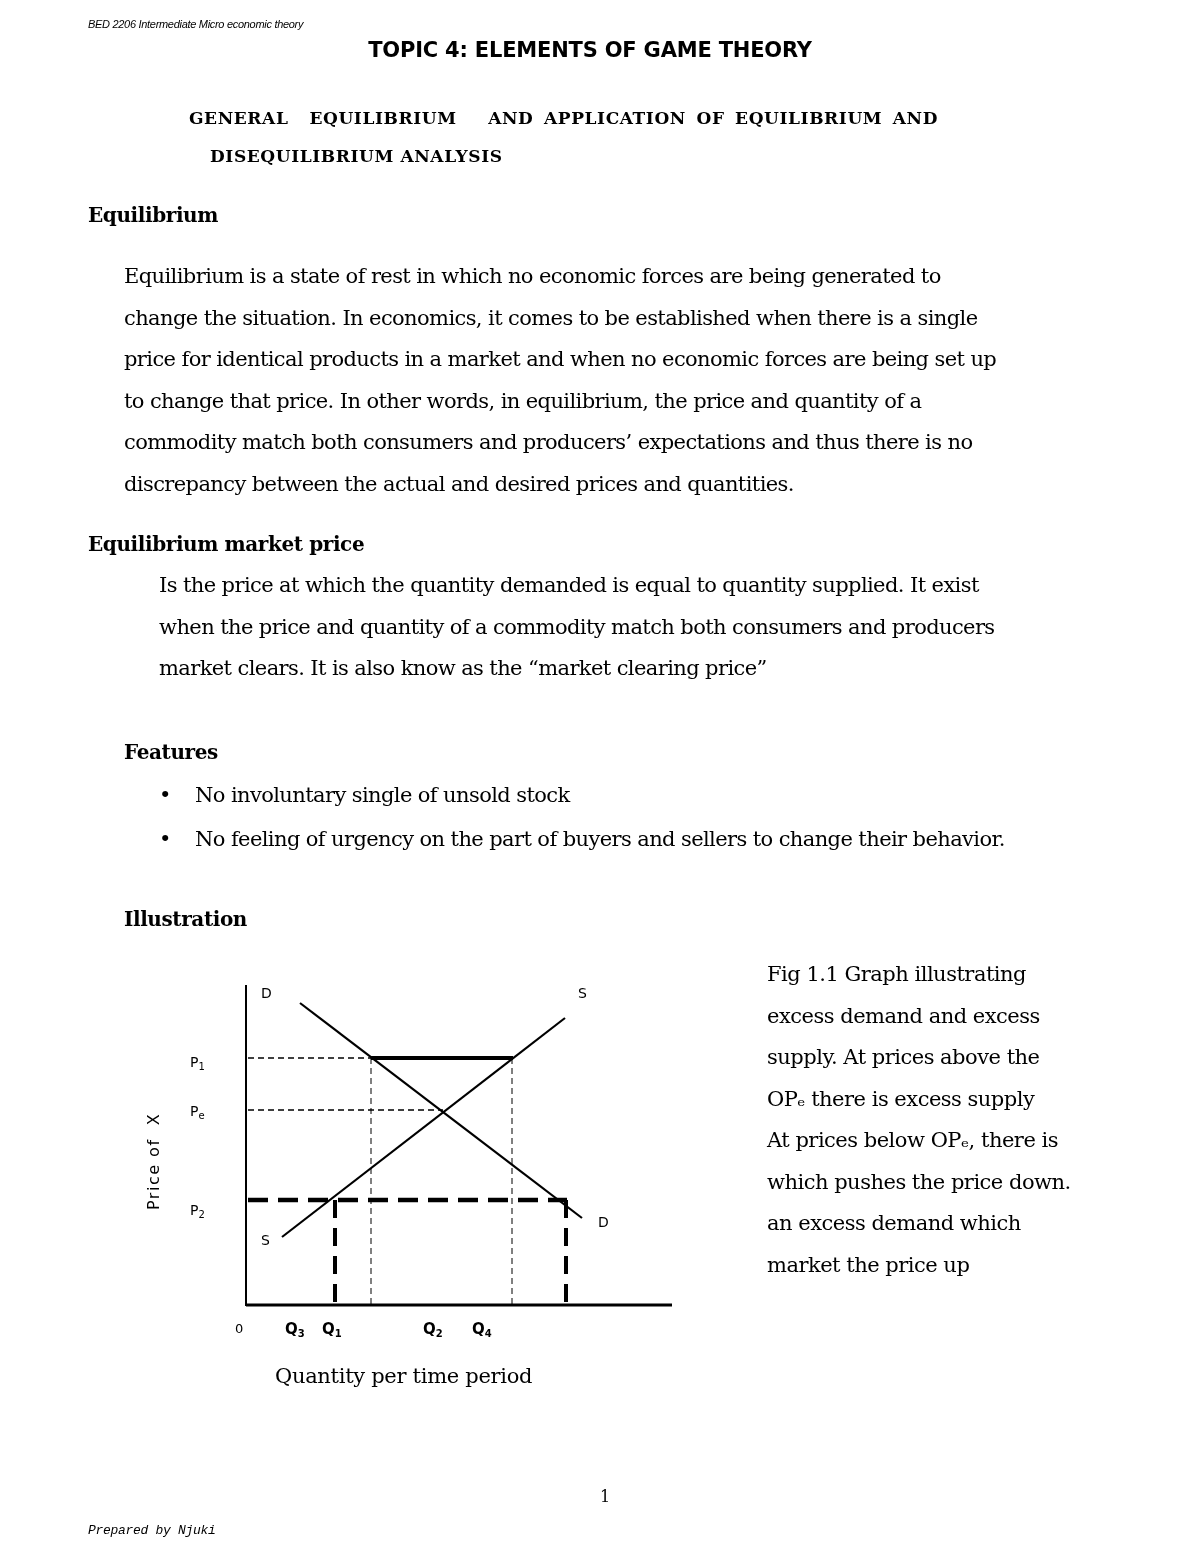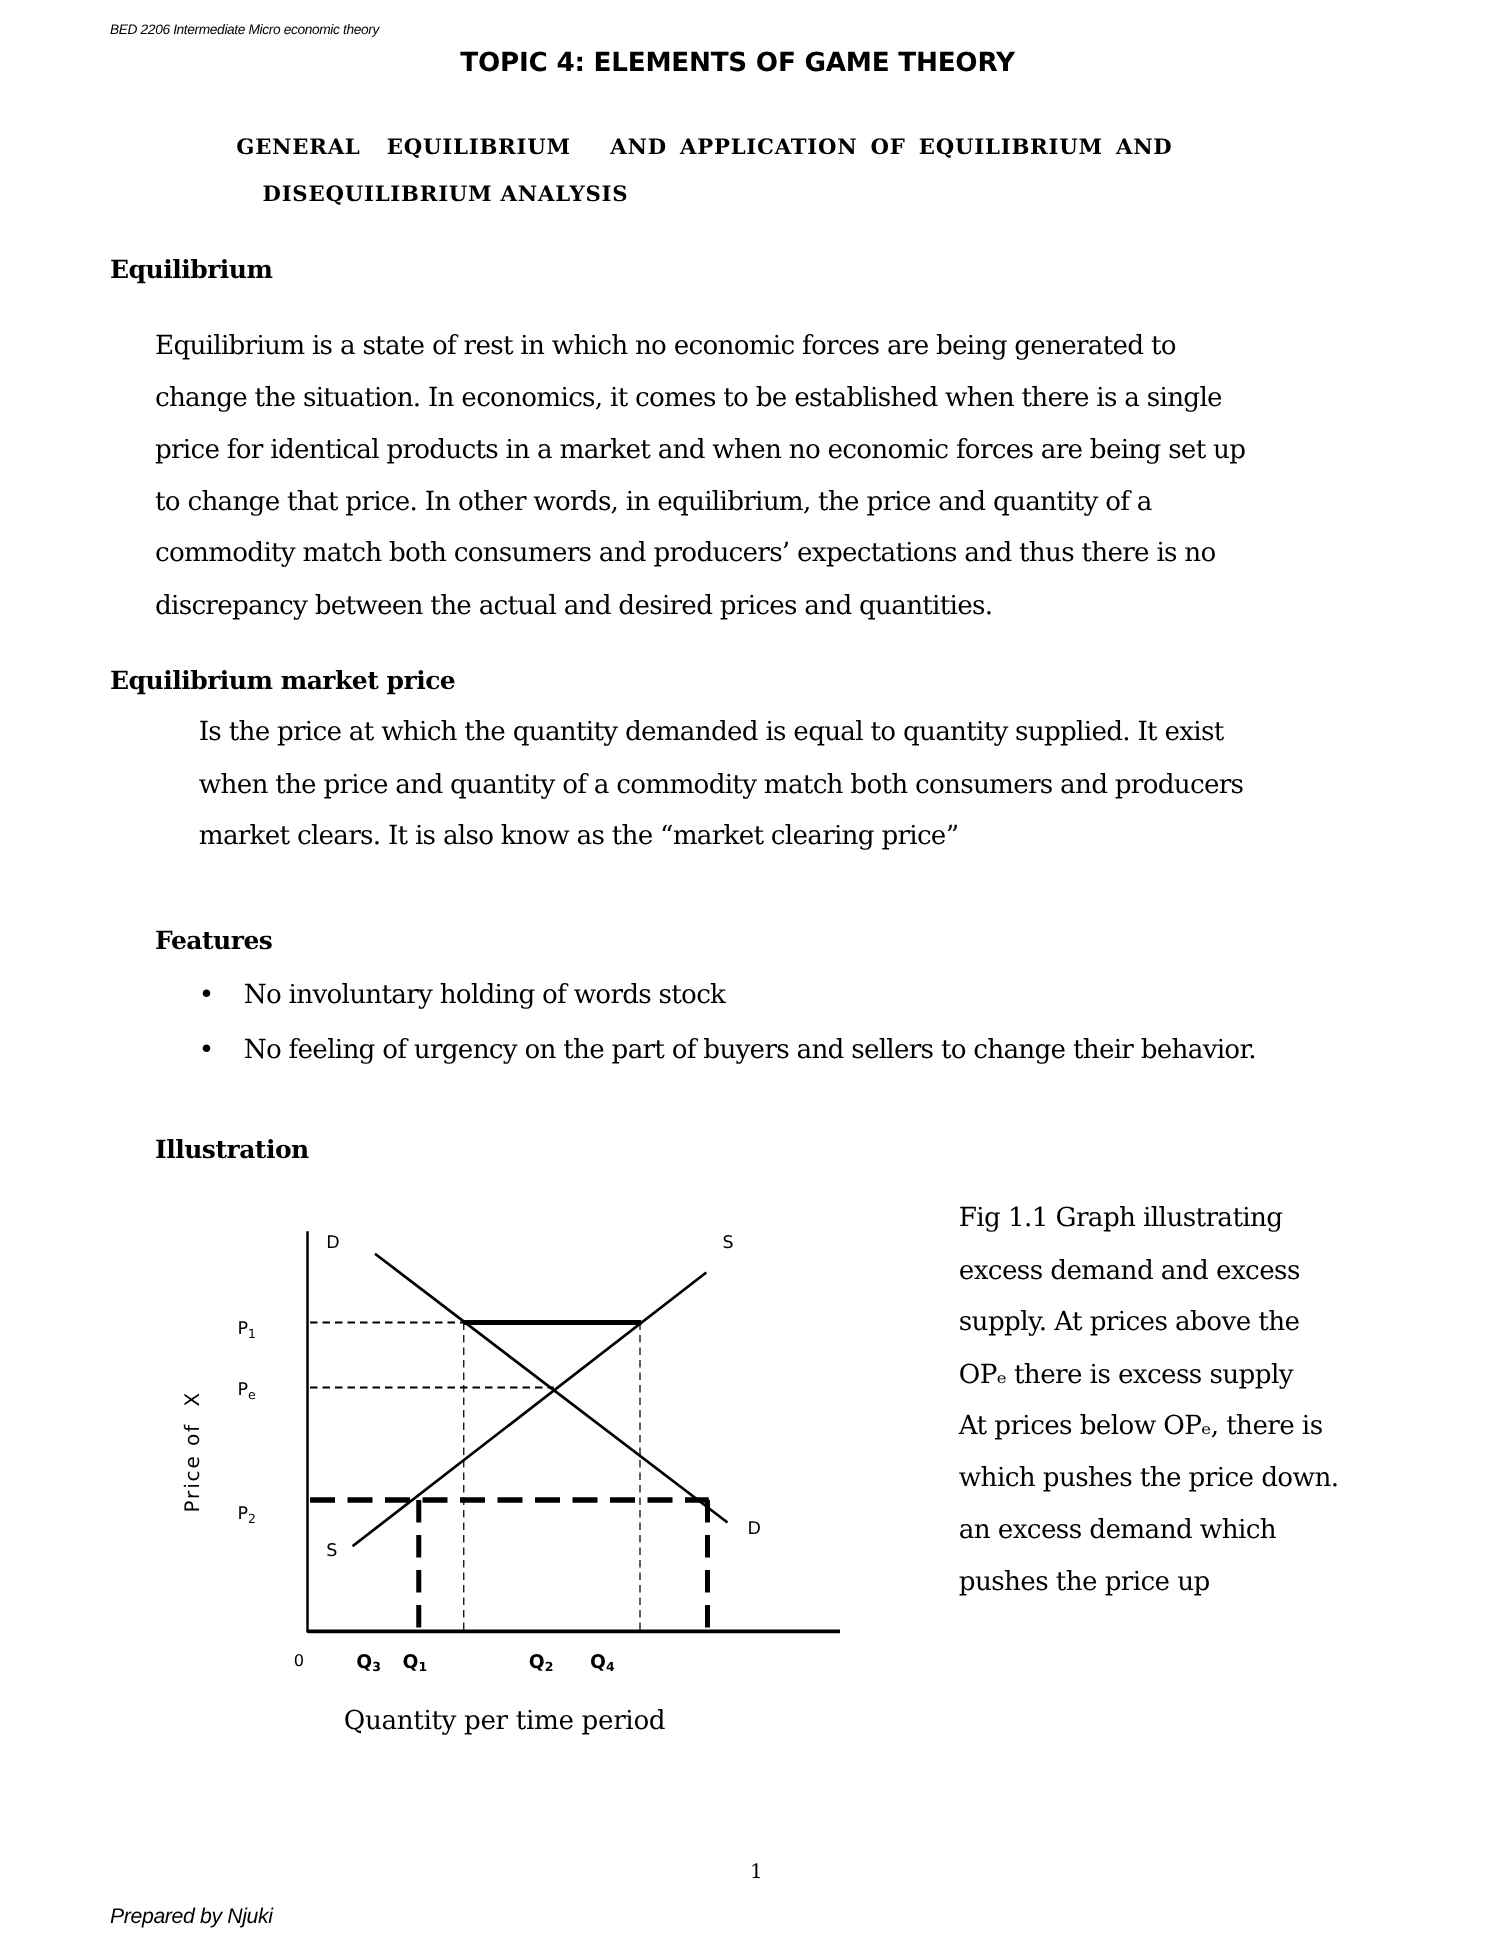--- a/index.html
+++ b/index.html
@@ -16,21 +16,21 @@
   .p1 span, .p2 span { display: block; white-space: nowrap; }
   .p2 { left: 159px; top: 565px; width: 1000px; }
   .bullets { left: 159px; top: 773px; margin: 0; padding: 0; list-style: none; }
   .bullets li { font-family: "DejaVu Serif", serif; font-size: 21px; letter-spacing: -0.6px; line-height: 44px; white-space: nowrap; }
   .bullets li .dot { display: inline-block; width: 36px; }
   .caption { left: 755px; top: 954px; font-family: "DejaVu Serif", serif; font-size: 21px; line-height: 41.5px; letter-spacing: -0.5px; }
   .caption span { display: block; white-space: nowrap; margin-left: 12px; }
   .chart { left: 0; top: 0; }
   .xlabel { left: 261px; top: 1364px; font-family: "DejaVu Serif", serif; font-size: 21px; letter-spacing: -0.3px; margin-left: 14px; }
   .page-num { left: 600px; top: 1487px; font-family: "DejaVu Serif", serif; font-size: 16px; }
-  .footer { left: 88px; top: 1523px; font-family: Liberation Sans, sans-serif; font-style: italic; font-size: 17px; letter-spacing: -0.3px; }
+  .footer { left: 88px; top: 1523px; font-family: Liberation Mono, monospace; font-style: italic; font-size: 13px; letter-spacing: -0.3px; }
   svg text { font-family: "DejaVu Sans", sans-serif; }
 </style>
 </head>
 <body>
 
 <div class="abs header-note">BED 2206 Intermediate Micro economic theory</div>
 <div class="abs topic-title">TOPIC 4: ELEMENTS OF GAME THEORY</div>
 <div class="abs subtitle sub1" style="white-space:pre;">GENERAL  EQUILIBRIUM   AND APPLICATION OF EQUILIBRIUM AND</div>
 <div class="abs subtitle sub2">DISEQUILIBRIUM ANALYSIS</div>
 
@@ -46,21 +46,21 @@
 
 <div class="abs h" style="left:88px; top:532px;">Equilibrium market price</div>
 <div class="abs para p2">
   <span>Is the price at which the quantity demanded is equal to quantity supplied. It exist</span>
   <span>when the price and quantity of a commodity match both consumers and producers</span>
   <span>market clears. It is also know as the “market clearing price”</span>
 </div>
 
 <div class="abs h" style="left:124px; top:740px;">Features</div>
 <ul class="abs bullets">
-  <li><span class="dot">•</span><span>No involuntary holding of words stock</span></li>
+  <li><span class="dot">•</span><span>No involuntary single of unsold stock</span></li>
   <li><span class="dot">•</span><span>No feeling of urgency on the part of buyers and sellers to change their behavior.</span></li>
 </ul>
 
 <div class="abs h" style="left:124px; top:907px;">Illustration</div>
 
 <svg class="abs chart" width="1200" height="1553" viewBox="0 0 1200 1553" style="pointer-events:none;">
 
   <line x1="246" y1="985" x2="246" y2="1306" stroke="#000" stroke-width="2"></line>
   <line x1="246" y1="1305" x2="672" y2="1305" stroke="#000" stroke-width="3"></line>
 
@@ -101,17 +101,17 @@
 <div class="abs xlabel">Quantity per time period</div>
 
 <div class="abs caption">
   <span>Fig 1.1 Graph illustrating</span>
   <span>excess demand and excess</span>
   <span>supply.  At prices above the</span>
   <span>OPₑ there is excess supply</span>
   <span>At prices below OPₑ, there is</span>
   <span>which pushes the price down.</span>
   <span>an excess demand which</span>
-  <span>pushes the price up</span>
+  <span>market the price up</span>
 </div>
 
 <div class="abs page-num">1</div>
 <div class="abs footer">Prepared by Njuki</div>
 
 </body></html>

